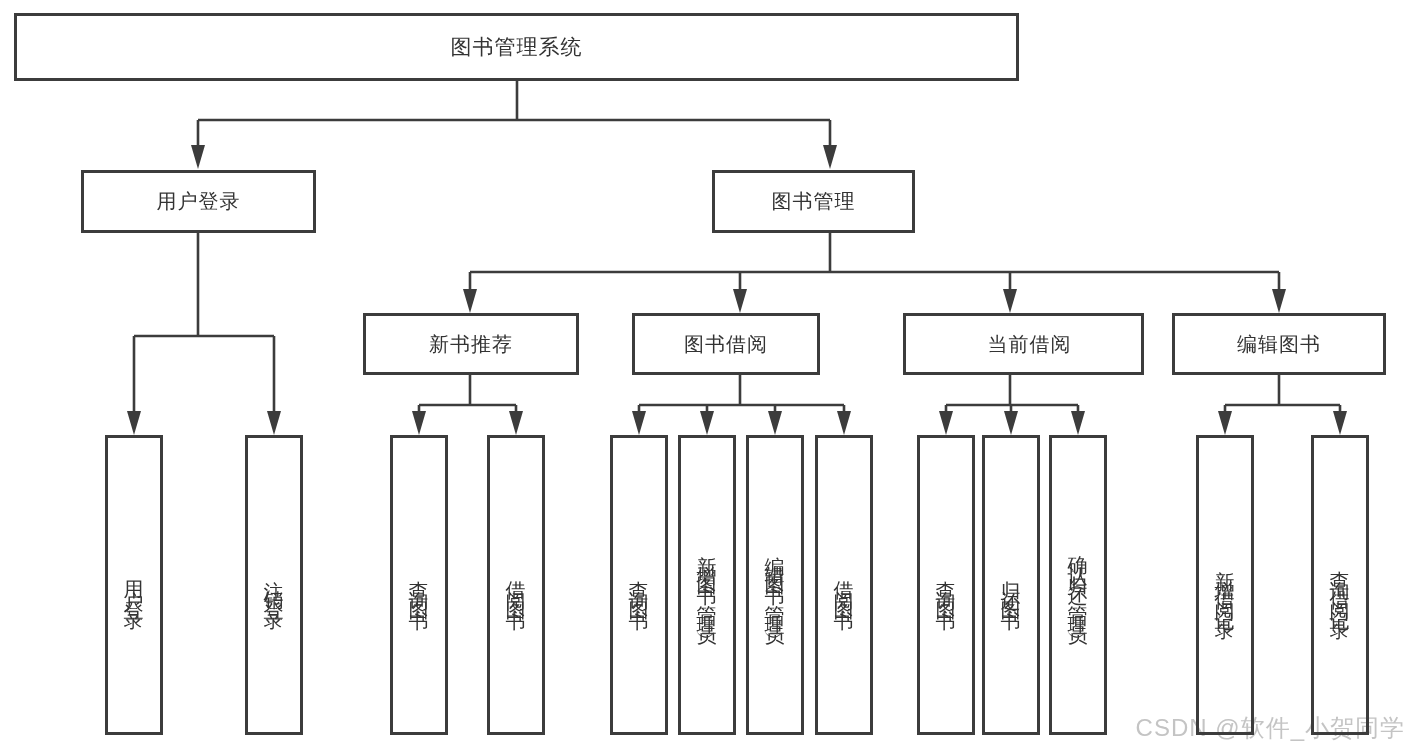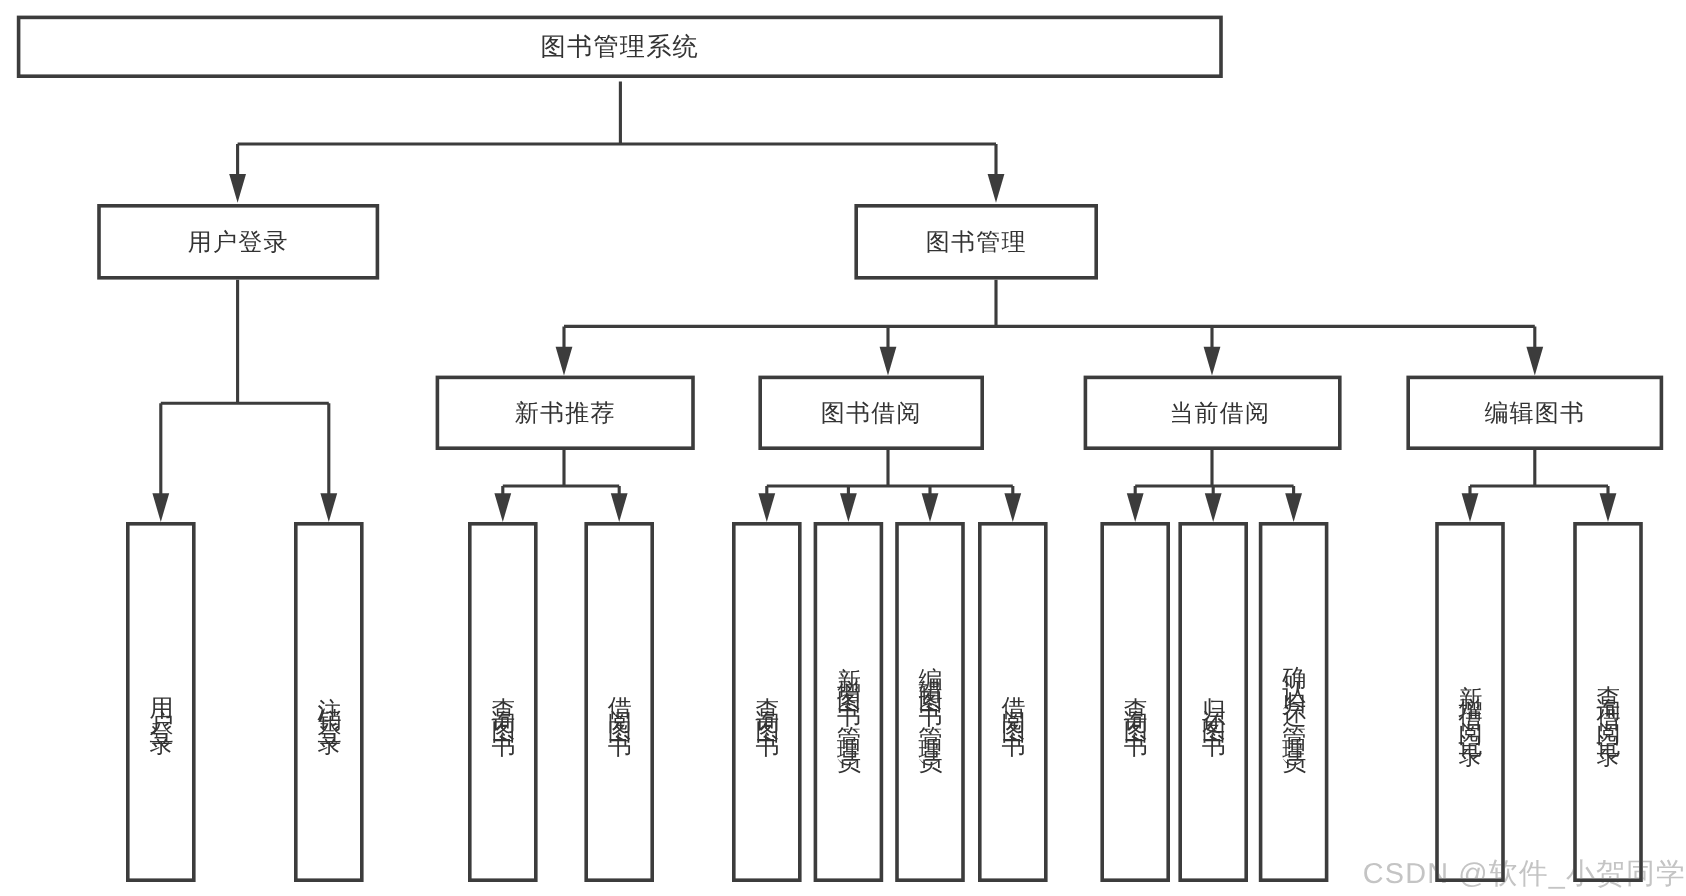--- a/index.html
+++ b/index.html
@@ -112,38 +112,38 @@
       </g>
 
       <g>
         <path fill="none" d="M1279 375 V405 M1225 405 H1340 M1225 405 V413 M1340 405 V413"></path>
         <polygon stroke="none" points="1225,435 1218,411 1232,411"></polygon>
         <polygon stroke="none" points="1340,435 1333,411 1347,411"></polygon>
       </g>
     </g>
   </svg>
 
-  <div class="hbox root-box" style="left:14px; top:13px; width:1005px; height:52px;">
+  <div class="hbox root-box" style="left:14px; top:13px; width:1005px; height:68px;">
     <span>图书管理系统</span>
   </div>
 
   <div class="hbox" style="left:81px; top:170px; width:235px; height:63px;">
     <span>用户登录</span>
   </div>
   <div class="hbox" style="left:712px; top:170px; width:203px; height:63px;">
     <span>图书管理</span>
   </div>
 
   <div class="hbox" style="left:363px; top:313px; width:216px; height:62px;">
     <span>新书推荐</span>
   </div>
   <div class="hbox" style="left:632px; top:313px; width:188px; height:62px;">
     <span>图书借阅</span>
   </div>
-  <div class="hbox" style="left:903px; top:313px; width:215px; height:62px;padding-left:12px;">
+  <div class="hbox" style="left:903px; top:313px; width:241px; height:62px;padding-left:12px;">
     <span>当前借阅</span>
   </div>
   <div class="hbox" style="left:1172px; top:313px; width:214px; height:62px;">
     <span>编辑图书</span>
   </div>
 
   <div class="leaf" style="left:105px;">
     <span class="vtext">用户登录</span>
   </div>
   <div class="leaf" style="left:245px;">

